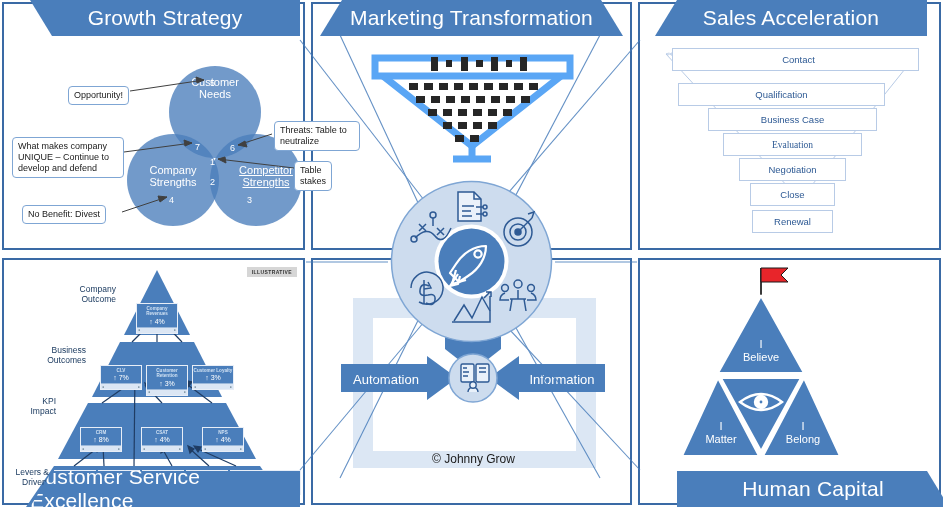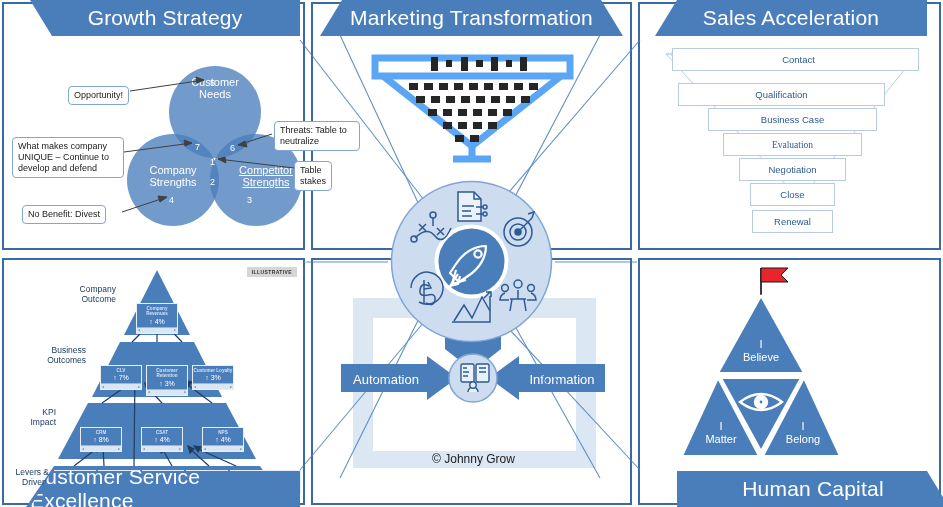--- a/index.html
+++ b/index.html
@@ -244,21 +244,21 @@
       </svg>
 
       <div class="plabel" style="left:52px;top:24px;width:60px;">
         <div>Company</div>
         <div>Outcome</div>
       </div>
       <div class="plabel" style="left:22px;top:85px;width:60px;">
         <div>Business</div>
         <div>Outcomes</div>
       </div>
-      <div class="plabel" style="left:0px;top:147px;width:52px;">
+      <div class="plabel" style="left:0px;top:136px;width:52px;">
         <div>KPI</div>
         <div>Impact</div>
       </div>
       <div class="plabel" style="left:0px;top:207px;width:45px;">
         <div>Levers &amp;</div>
         <div>Drivers</div>
       </div>
 
       <div class="chip" style="left:132px;top:43px;">
         <div class="ct">Company Revenues</div>

